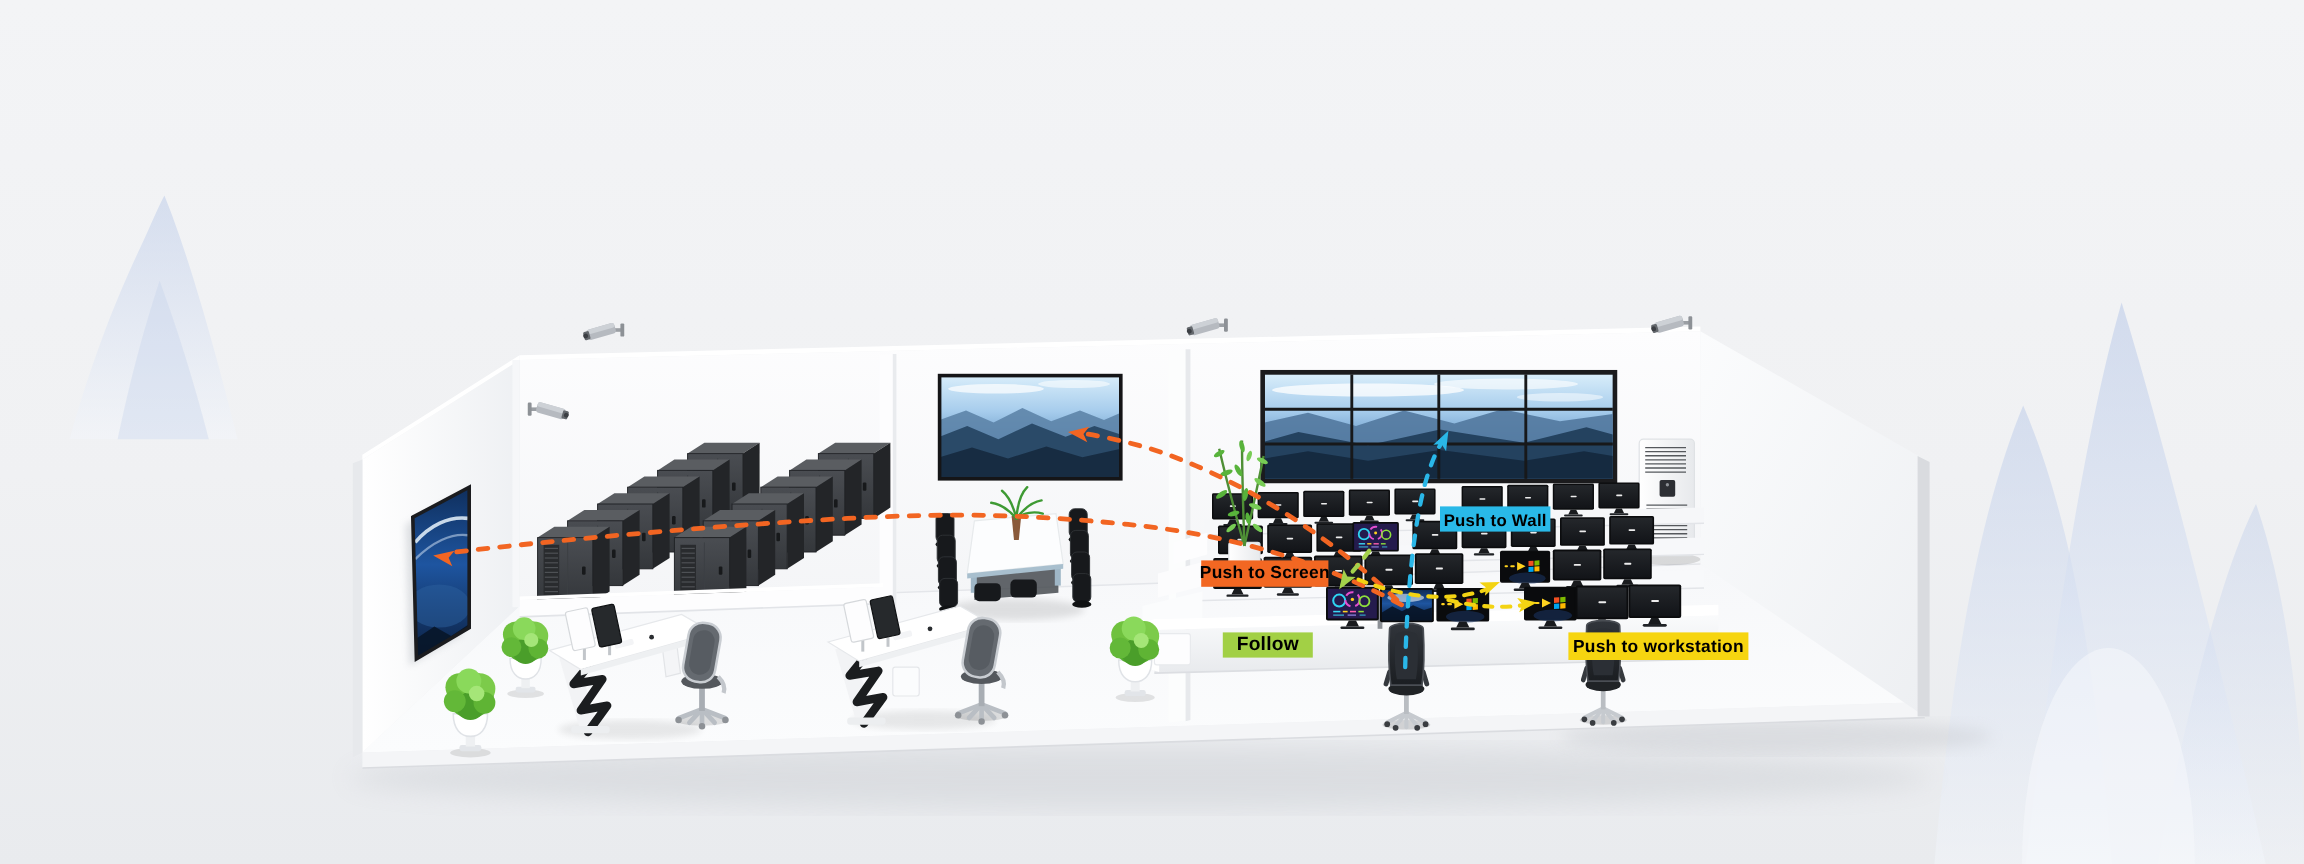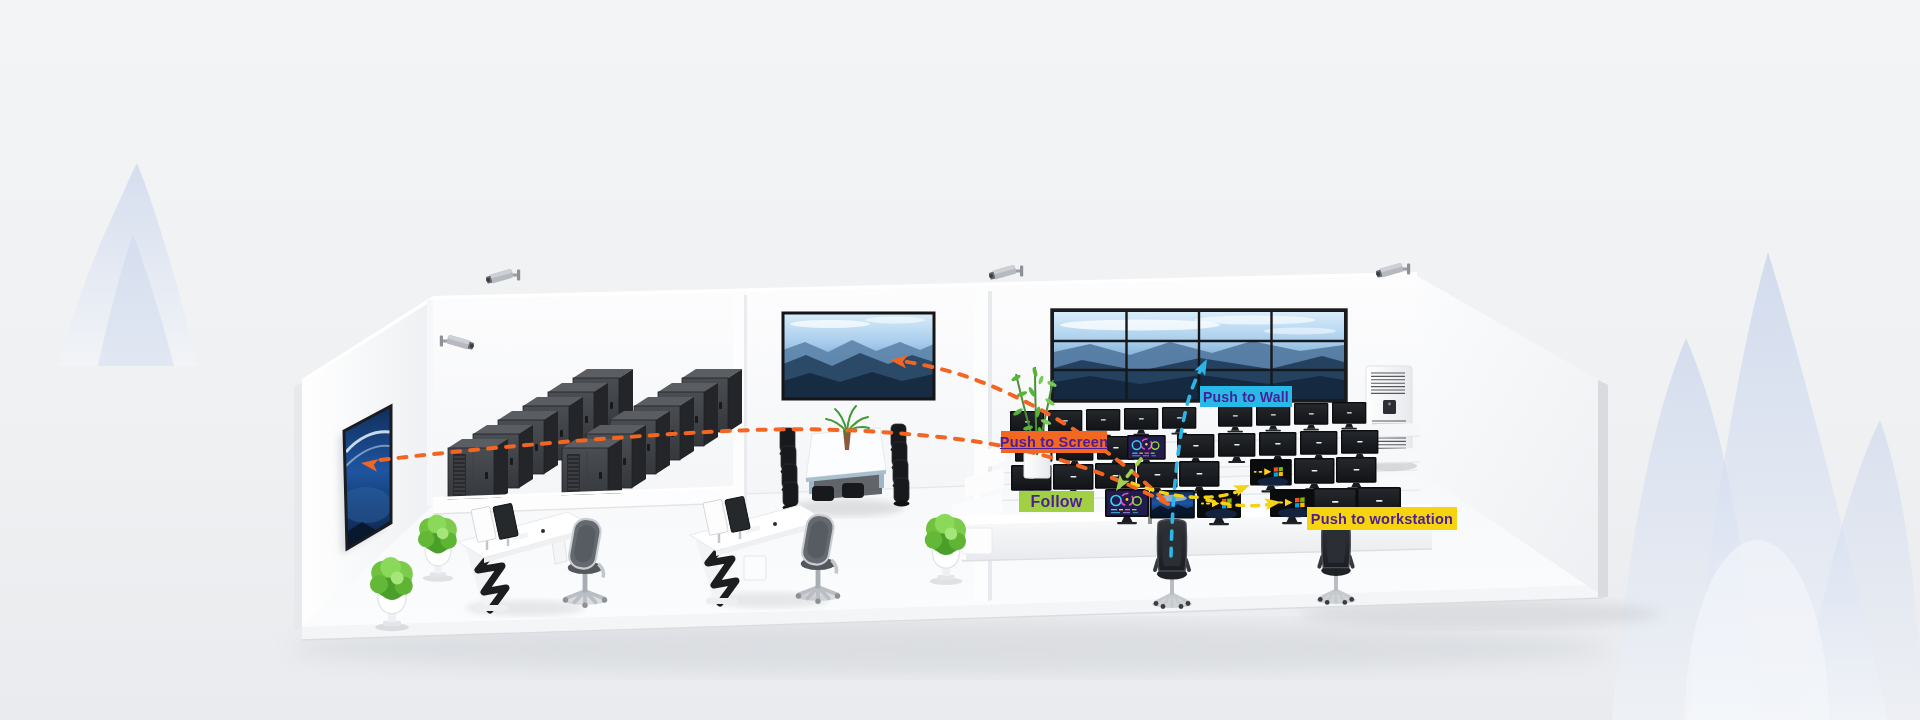--- a/index.html
+++ b/index.html
@@ -4,27 +4,28 @@
 <style>
   html,body{margin:0;padding:0;background:#eceef0;}
   .stage{
     position:relative;width:1920px;height:720px;overflow:hidden;
     background:linear-gradient(180deg,#f3f4f6 0%,#f0f1f3 55%,#e9ebee 100%);
     font-family:"Liberation Sans", sans-serif;
   }
   .stage svg{position:absolute;left:0;top:0;}
   .tag{
     position:absolute;display:flex;align-items:center;justify-content:center;
-    color:#4c1d95;font-weight:600;letter-spacing:.2px;white-space:nowrap;
+    color:#000000;font-weight:600;letter-spacing:.2px;white-space:nowrap;
     font-family:"Liberation Sans", sans-serif;
+    margin-top:36px;
   }
   .tag-screen{left:1001px;top:431px;width:106px;height:22px;font-size:14.5px;background:#f26722;}
   .tag-wall{left:1200px;top:386px;width:92px;height:21px;font-size:14px;background:#29b9e8;}
   .tag-follow{left:1019px;top:491px;width:75px;height:21px;font-size:16px;background:#a2d045;}
-  .tag-workstation{left:1307px;top:507px;width:150px;height:23px;font-size:14.5px;background:#f6d510;}
+  .tag-workstation{left:1307px;top:491px;width:150px;height:23px;font-size:14.5px;background:#f6d510;}
 </style>
 </head>
 <body>
 
 <div class="stage">
 
 <svg width="1920" height="720" viewBox="0 0 1920 720">
   <defs>
     <linearGradient id="gmtn" x1="0" y1="0" x2="0" y2="1">
       <stop offset="0" stop-color="#b9c9e8"></stop>
@@ -566,18 +567,18 @@
     <path stroke="none" d="M0,0 L-16,6 L-12.5,0 L-16,-6 Z" transform="translate(1207,359) rotate(-63)" fill="#2ab7e8"></path>
     <path stroke-width="3.6" stroke-dasharray="7 8" d="M1141,459 C1134,469 1125,478 1119,487" stroke="#a3d14c"></path>
     <path stroke="none" d="M0,0 L-16,6 L-12.5,0 L-16,-6 Z" transform="translate(1116,491) rotate(123)" fill="#a3d14c"></path>
     <path stroke-width="3.4" stroke-dasharray="7 8" d="M1132,483 C1172,499 1216,503 1246,488" stroke="#f3d313"></path>
     <path stroke="none" d="M0,0 L-16,6 L-12.5,0 L-16,-6 Z" transform="translate(1250,485) rotate(-22)" fill="#f3d313"></path>
     <path stroke-width="3.4" stroke-dasharray="7 8" d="M1207,500 C1236,507 1257,507 1277,503" stroke="#f3d313"></path>
     <path stroke="none" d="M0,0 L-16,6 L-12.5,0 L-16,-6 Z" transform="translate(1281,502) rotate(-8)" fill="#f3d313"></path>
   </g>
 </svg>
 
-<div class="tag tag-screen" style="background-color: rgb(242, 103, 34); text-decoration: underline;">Push to Screen</div>
+<div class="tag tag-screen" style="background-color: rgb(242, 103, 34);">Push to Screen</div>
 <div class="tag tag-wall" style="background-color: rgb(41, 185, 232);">Push to Wall</div>
 <div class="tag tag-follow" style="background-color: rgb(162, 208, 69);">Follow</div>
 <div class="tag tag-workstation" style="background-color: rgb(246, 213, 16);">Push to workstation</div>
 
 </div>
 
 </body></html>

